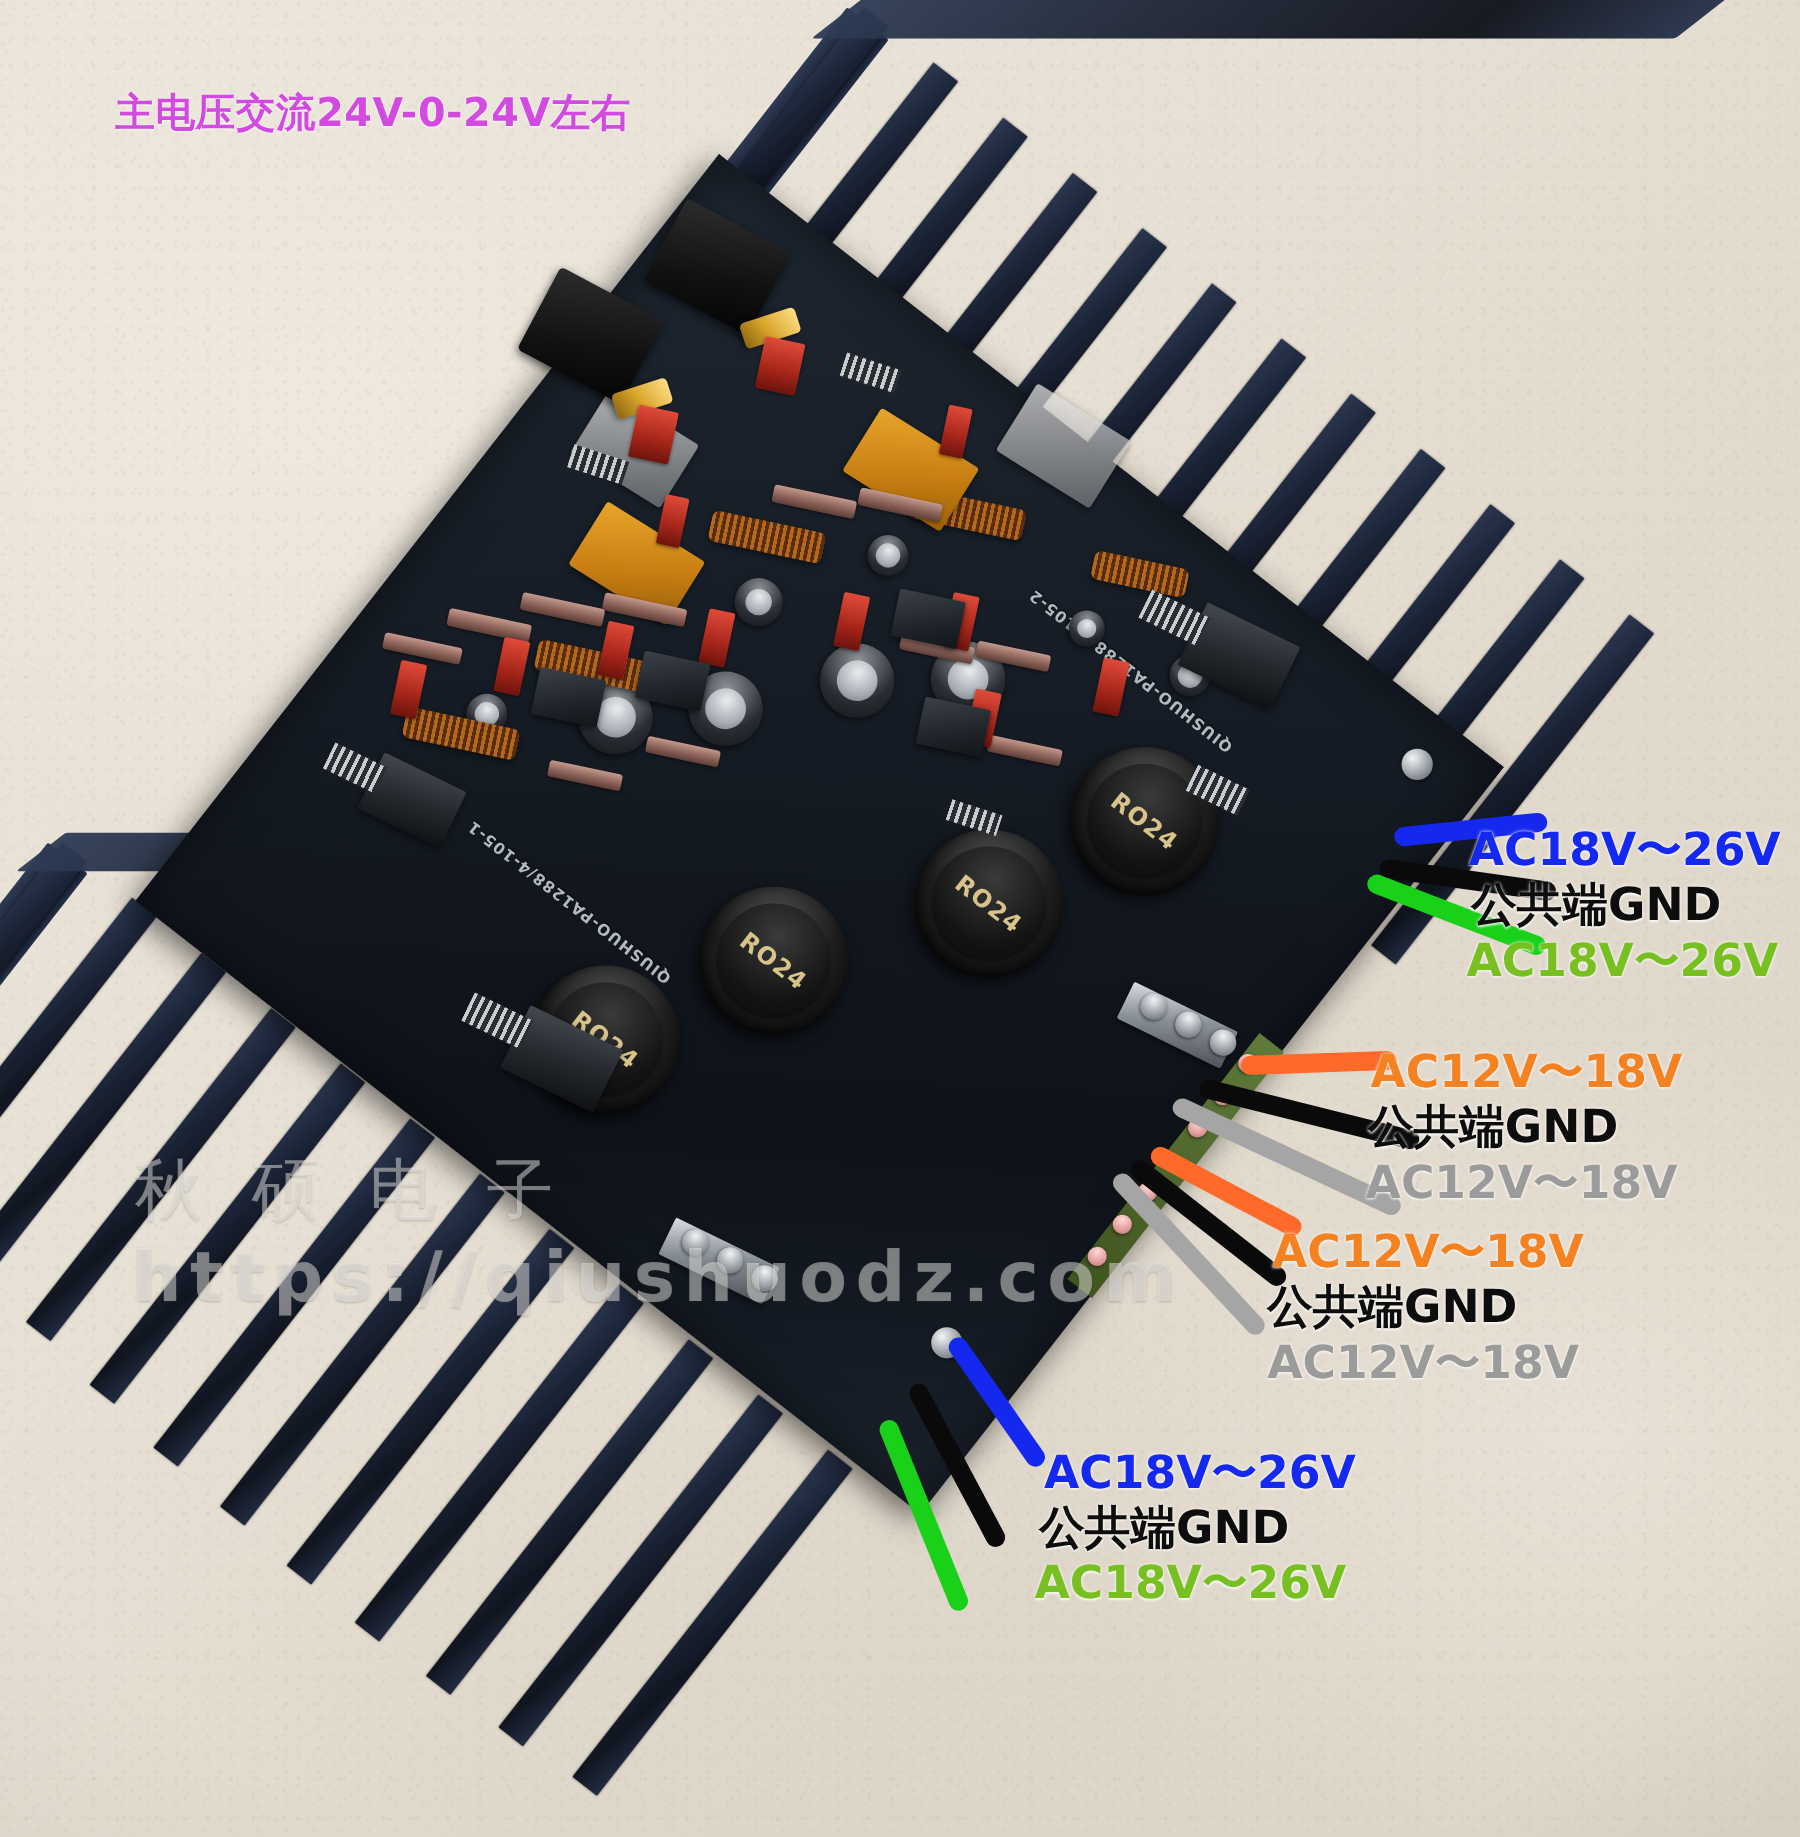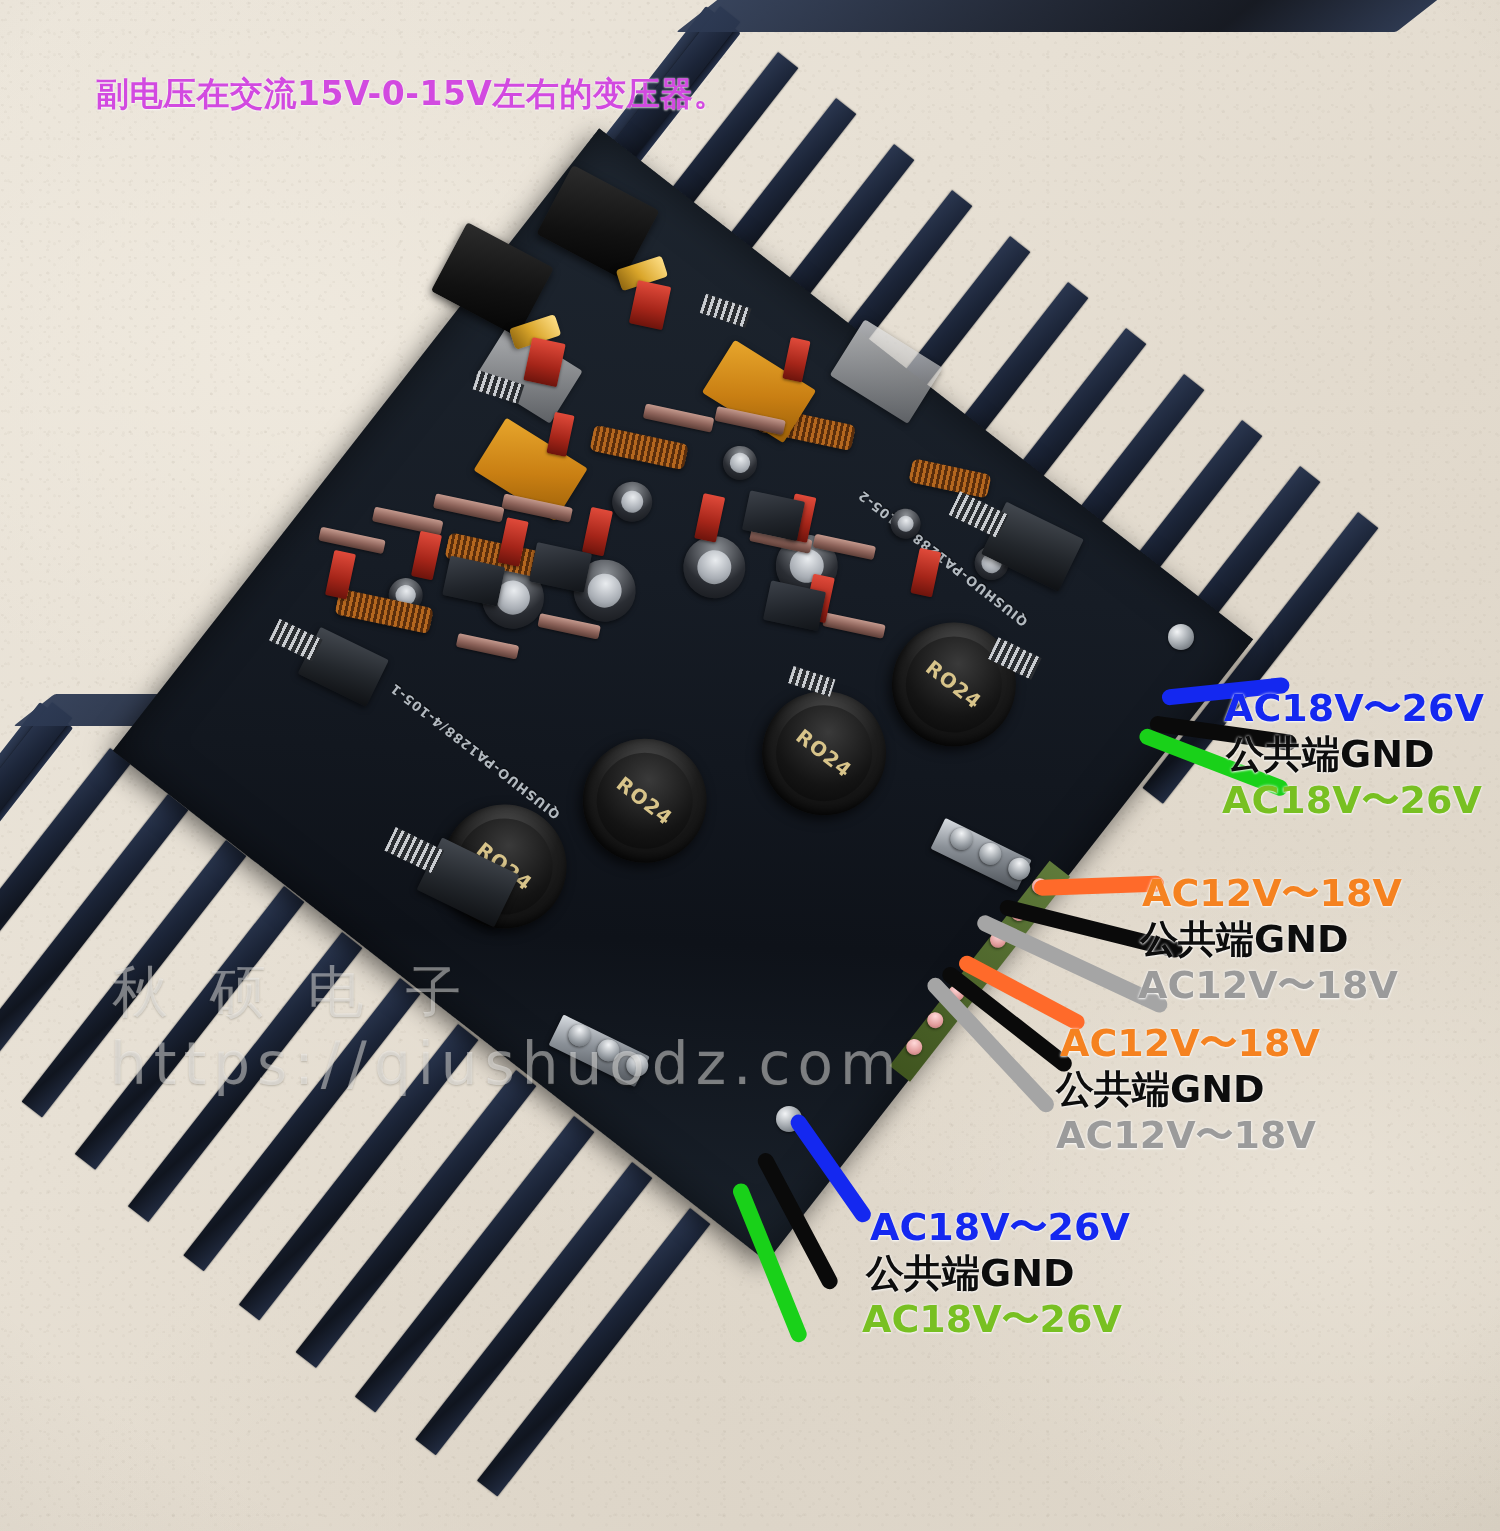--- a/index.html
+++ b/index.html
@@ -42,21 +42,21 @@
   }
   #note div{margin:0;}
 
   
   .wm{position:absolute;z-index:55;pointer-events:none;
       font-family:"DejaVu Serif","Liberation Serif",serif;
       color:rgba(250,250,250,.44);
       text-shadow:0 1px 2px rgba(60,55,45,.25);}
   #wm1{left:112px;top:955px;font-size:56px;letter-spacing:12px;}
   #wm2{left:110px;top:1030px;font-size:58px;letter-spacing:7px;
-       font-family:"DejaVu Sans","Liberation Sans",sans-serif;font-weight:400;}
+       font-family:"DejaVu Sans","Liberation Sans",sans-serif;font-weight:700;}
 
   
   #hw{position:absolute;inset:0;z-index:20;}
 
   
   .sink{position:absolute;transform-origin:0 0;}
   .fin{position:absolute;background:linear-gradient(100deg,#2b3750 0%,#1b2437 35%,#10151f 70%,#222c42 100%);
        border-radius:1px;box-shadow:0 0 2px rgba(0,0,0,.6);}
   .sinkBase{position:absolute;background:linear-gradient(90deg,#2e3b55,#19202f 45%,#0c1019 75%,#243049);}
 
@@ -289,21 +289,21 @@
     </div>
 
     <div class="screw" style="left:1168px;top:624px;width:26px;height:26px;z-index:30;"></div>
     <div class="screw" style="left:776px;top:1106px;width:26px;height:26px;z-index:30;"></div>
   </div>
 
   <div class="wm" id="wm1">秋 硕 电 子</div>
   <div class="wm" id="wm2">https://qiushuodz.com</div>
 
   <div id="note">
-    <div>副电压在交流15V-0-15V左右的变压器。</div>
+    <div>主电压交流24V-0-24V左右</div>
   </div>
 
   <div class="bar" style="left:1162px;top:690px;width:128px;background:#1428f0;transform:rotate(-6deg);"></div>
   <div class="bar" style="left:1150px;top:715px;width:148px;background:#0a0a0a;transform:rotate(8deg);"></div>
   <div class="bar" style="left:1140px;top:726px;width:158px;background:#19d119;transform:rotate(21deg);"></div>
 
   <div class="bar" style="left:1034px;top:880px;width:130px;background:#ff6a2a;transform:rotate(-2deg);"></div>
   <div class="bar" style="left:1000px;top:898px;width:188px;background:#0a0a0a;transform:rotate(14deg);"></div>
   <div class="bar" style="left:978px;top:912px;width:208px;background:#a5a5a5;transform:rotate(25deg);"></div>
 

